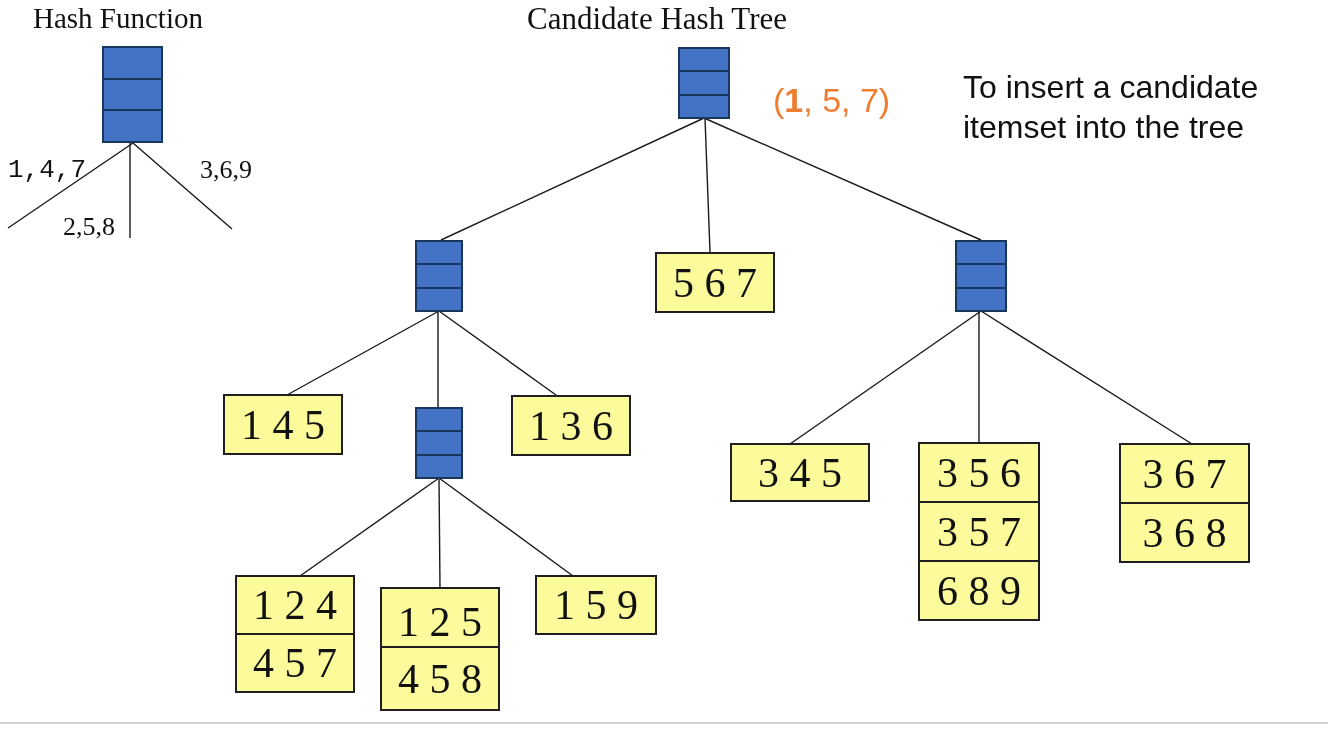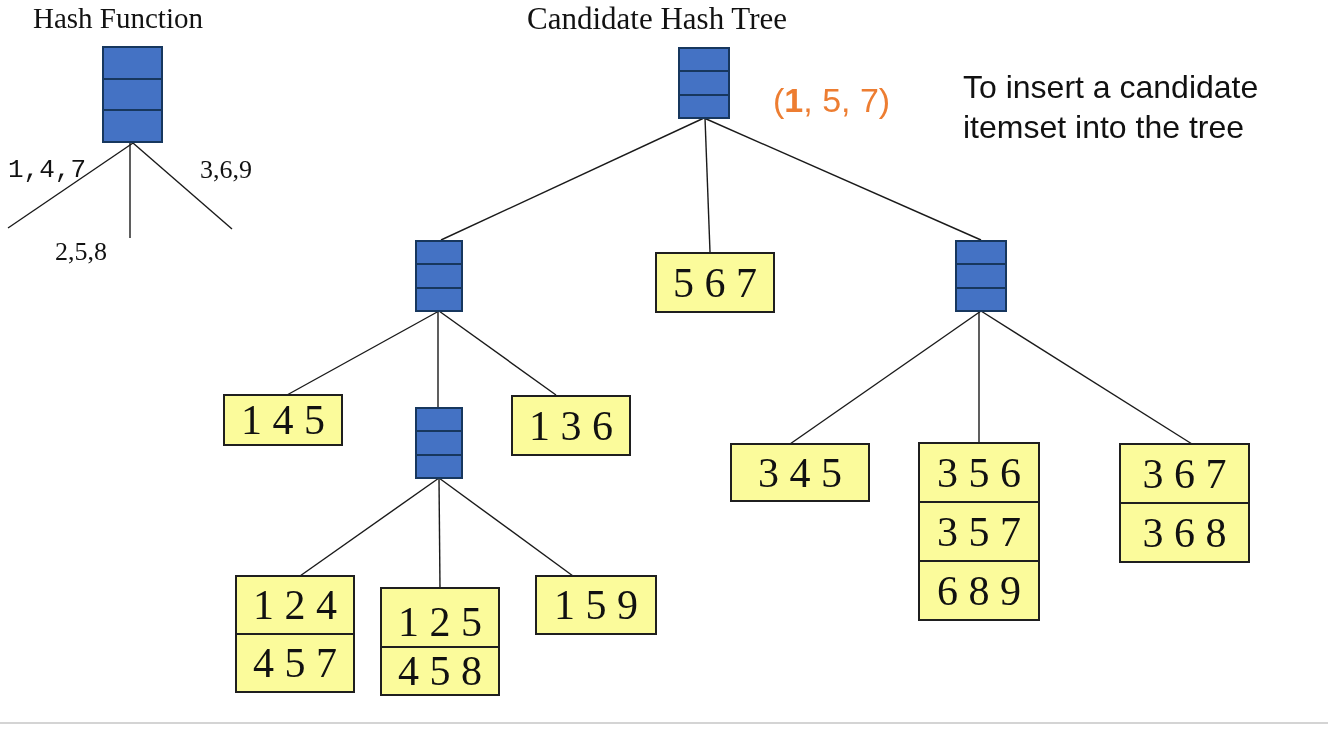--- a/index.html
+++ b/index.html
@@ -116,21 +116,21 @@
 
   <div class="title" style="left:33px; top:3px; font-size:29px;">Hash Function</div>
 
   <div class="bnode" style="left:102px; top:46px; width:61px; height:97px;">
     <div class="bcell"></div>
     <div class="bcell"></div>
     <div class="bcell"></div>
   </div>
 
   <div class="branch-label" style="left:8px; top:155px;font-family:Liberation Mono, monospace;">1,4,7</div>
-  <div class="branch-label" style="left:55px; top:212px;margin-top:25px;">2,5,8</div>
+  <div class="branch-label" style="left:63px; top:212px;">2,5,8</div>
   <div class="branch-label" style="left:200px; top:155px;">3,6,9</div>
 
   <div class="title" style="left:527px; top:2px; font-size:31px;">Candidate Hash Tree</div>
 
   <div class="tuple">
     <span>(</span><span class="b">1</span><span>, 5, 7)</span>
   </div>
 
   <div class="note">
     <div>To insert a candidate</div>
@@ -155,21 +155,21 @@
     <div class="bcell"></div>
   </div>
 
   <div class="bnode" style="left:955px; top:240px; width:52px; height:72px;">
     <div class="bcell"></div>
     <div class="bcell"></div>
     <div class="bcell"></div>
   </div>
 
   <div class="leaf" style="left:223px; top:394px; width:120px;">
-    <div class="lcell" style="height:52px;">
+    <div class="lcell" style="height:61px;">
         <span>1 4 5</span>
       </div>
   </div>
 
   <div class="leaf" style="left:511px; top:395px; width:120px;">
     <div class="lcell" style="height:61px;">
         <span>1 3 6</span>
       </div>
   </div>
 
@@ -185,21 +185,21 @@
       </div>
     <div class="lcell" style="height:60px;">
         <span>4 5 7</span>
       </div>
   </div>
 
   <div class="leaf" style="left:380px; top:587px; width:120px;">
     <div class="lcell" style="height:61px;align-items:flex-end;">
         <span>1 2 5</span>
       </div>
-    <div class="lcell" style="height:50px;align-items:center;">
+    <div class="lcell" style="height:65px;align-items:center;">
         <span>4 5 8</span>
       </div>
   </div>
 
   <div class="leaf" style="left:535px; top:575px; width:122px;">
     <div class="lcell" style="height:60px;">
         <span>1 5 9</span>
       </div>
   </div>
 

